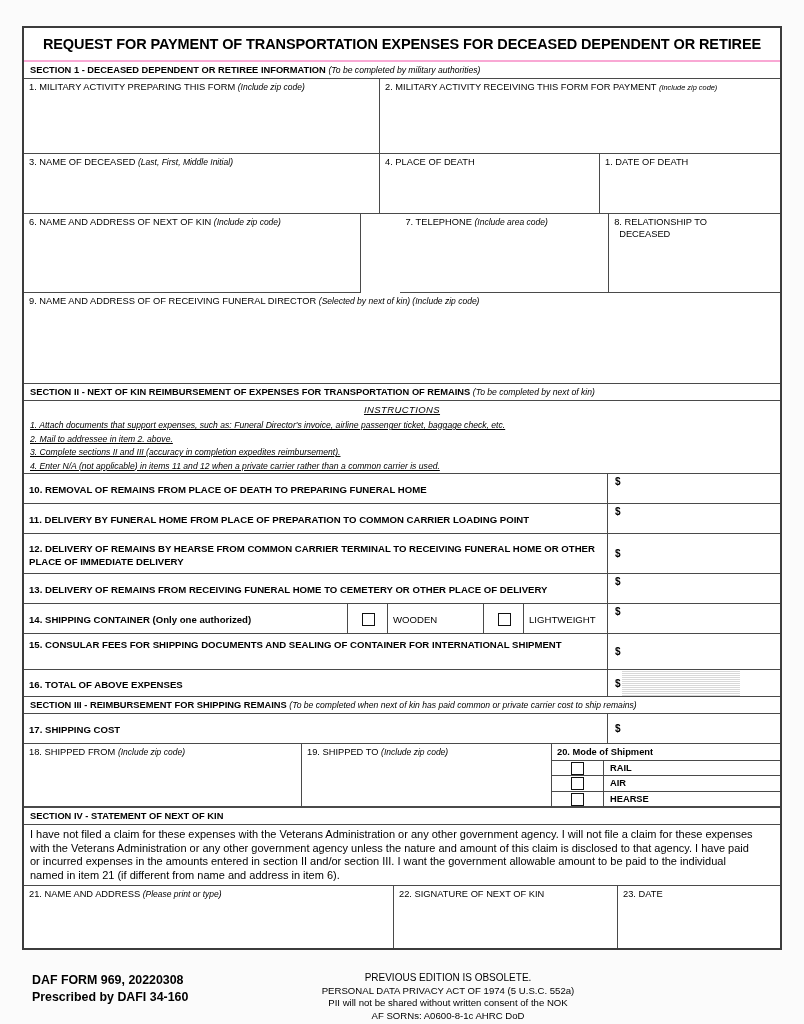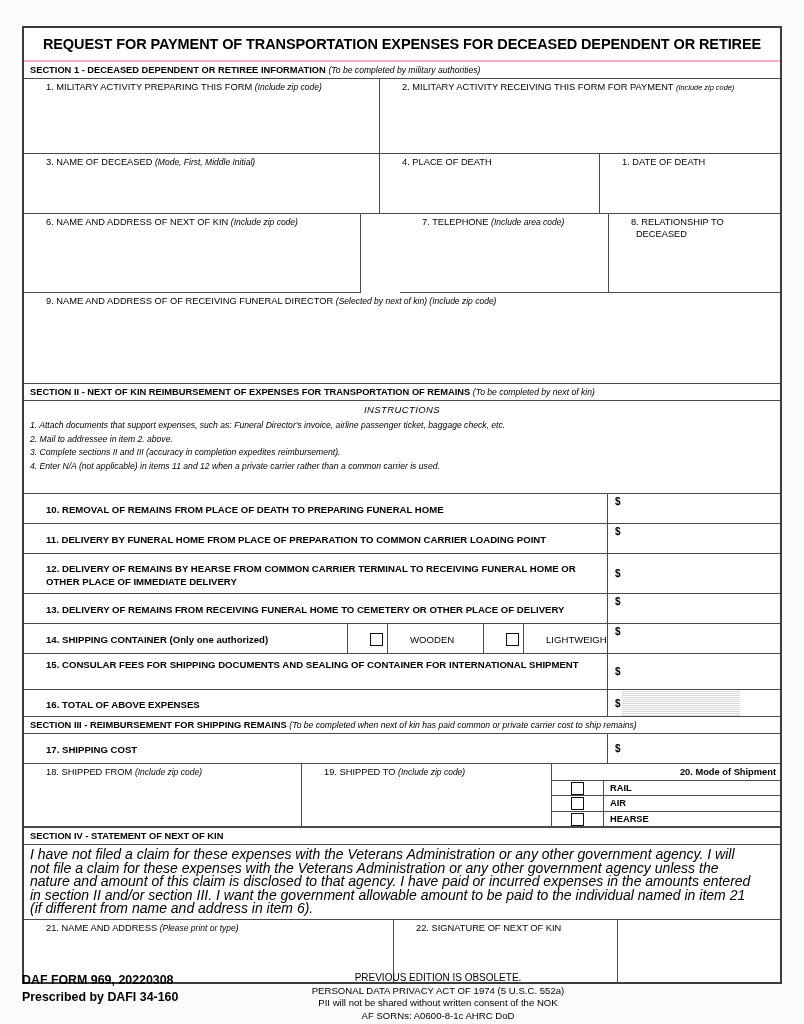--- a/index.html
+++ b/index.html
@@ -29,21 +29,21 @@
     width: 760px;
     background: #ffffff;
     border: 2px solid #3c3c3c;
     box-sizing: border-box;
   }
   
   .row { display: flex; width: 100%; box-sizing: border-box; }
   .cell {
     box-sizing: border-box;
     position: relative;
-    padding: 2px 4px 0 22px;
+    padding: 2px 4px 0 5px;
     border-right: 1.5px solid #4a4a4a;
     border-bottom: 1.5px solid #4a4a4a;
     overflow: hidden;
   }
   .cell.last { border-right: none; }
   .rowlast > .cell { border-bottom: none; }
 
   .title-bar {
     text-align: center;
     font-size: 14.5px;
@@ -139,21 +139,20 @@
     font-size: 9.6px;
     font-weight: normal;
   }
   .mode-head {
     font-size: 9.3px;
     font-weight: bold;
     padding: 2px 4px 2px 5px;
     border-bottom: 1.5px solid #4a4a4a;
     box-sizing: border-box;
     line-height: 12px;
-    text-align: right;
   }
   .mode-row {
     display: flex;
     border-bottom: 1.5px solid #4a4a4a;
     box-sizing: border-box;
     height: 15.3px;
   }
   .mode-row.lastmode { border-bottom: none; }
   .mode-ck {
     width: 52px;
@@ -166,31 +165,30 @@
   .mode-name {
     flex: 1;
     font-size: 9.3px;
     font-weight: bold;
     display: flex;
     align-items: center;
     padding-left: 6px;
     box-sizing: border-box;
   }
   .stmt {
-    font-style: italic;
-    font-size: 14px;
+    font-size: 11px;
     line-height: 13.6px;
     padding: 3px 25px 3px 6px;
     border-bottom: 1.5px solid #4a4a4a;
     box-sizing: border-box;
   }
   
   .footer {
     position: absolute;
-    left: 18px;
+    left: 28px;
     top: 970px;
     width: 760px;
     height: 54px;
   }
   .foot-left {
     position: absolute;
     left: 4px; top: 2px;
     font-size: 12.4px;
     font-weight: bold;
     line-height: 17px;
@@ -231,21 +229,21 @@
           <span>2. MILITARY ACTIVITY RECEIVING THIS FORM FOR PAYMENT</span>
           <span class="it-sm">(Include zip code)</span>
         </div>
       </div>
     </div>
 
     <div class="row">
       <div class="cell" style="width:356px;height:60px;">
         <div class="fld-label">
           <span>3. NAME OF DECEASED</span>
-          <span class="it">(Mode, First, Middle Initial)</span>
+          <span class="it">(Last, First, Middle Initial)</span>
         </div>
       </div>
       <div class="cell" style="width:220px;height:60px;">
         <div class="fld-label">4. PLACE OF DEATH</div>
       </div>
       <div class="cell last" style="width:180px;height:60px;">
         <div class="fld-label">1. DATE OF DEATH</div>
       </div>
     </div>
 
@@ -275,21 +273,21 @@
           <span class="it">(Selected by next of kin) (Include zip code)</span>
         </div>
       </div>
     </div>
 
     <div class="section-bar">
       <span>SECTION II - NEXT OF KIN REIMBURSEMENT OF EXPENSES FOR TRANSPORTATION OF REMAINS</span>
       <span class="note">(To be completed by next of kin)</span>
     </div>
 
-    <div style="border-bottom:1.5px solid #4a4a4a;box-sizing:border-box;padding-bottom:20px;">
+    <div style="border-bottom:1.5px solid #4a4a4a;box-sizing:border-box;padding-bottom:0;text-decoration:underline;">
       <div class="instr-head">INSTRUCTIONS</div>
       <div class="instr-line">1. Attach documents that support expenses, such as: Funeral Director's invoice, airline passenger ticket, baggage check, etc.</div>
       <div class="instr-line">2. Mail to addressee in item 2. above.</div>
       <div class="instr-line">3. Complete sections II and III (accuracy in completion expedites reimbursement).</div>
       <div class="instr-line">4. Enter N/A (not applicable) in items 11 and 12 when a private carrier rather than a common carrier is used.</div>
     </div>
 
     <div class="row">
       <div class="cell mid" style="width:584px;height:30px;">
         <div class="exp-label">10.  REMOVAL OF REMAINS FROM PLACE OF DEATH TO PREPARING FUNERAL HOME</div>
@@ -427,20 +425,23 @@
     <div class="row rowlast">
       <div class="cell" style="width:370px;height:62px;">
         <div class="fld-label">
           <span>21. NAME AND ADDRESS</span>
           <span class="it">(Please print or type)</span>
         </div>
       </div>
       <div class="cell" style="width:224px;height:62px;">
         <div class="fld-label">22. SIGNATURE OF NEXT OF KIN</div>
       </div>
+      <div class="cell last" style="width:162px;height:62px;">
+        <div class="fld-label">23. DATE</div>
+      </div>
     </div>
 
   </div>
 
   <div class="footer">
     <div class="foot-left">
       <div>DAF FORM  969, 20220308</div>
       <div>Prescribed by DAFI 34-160</div>
     </div>
     <div class="foot-center">

